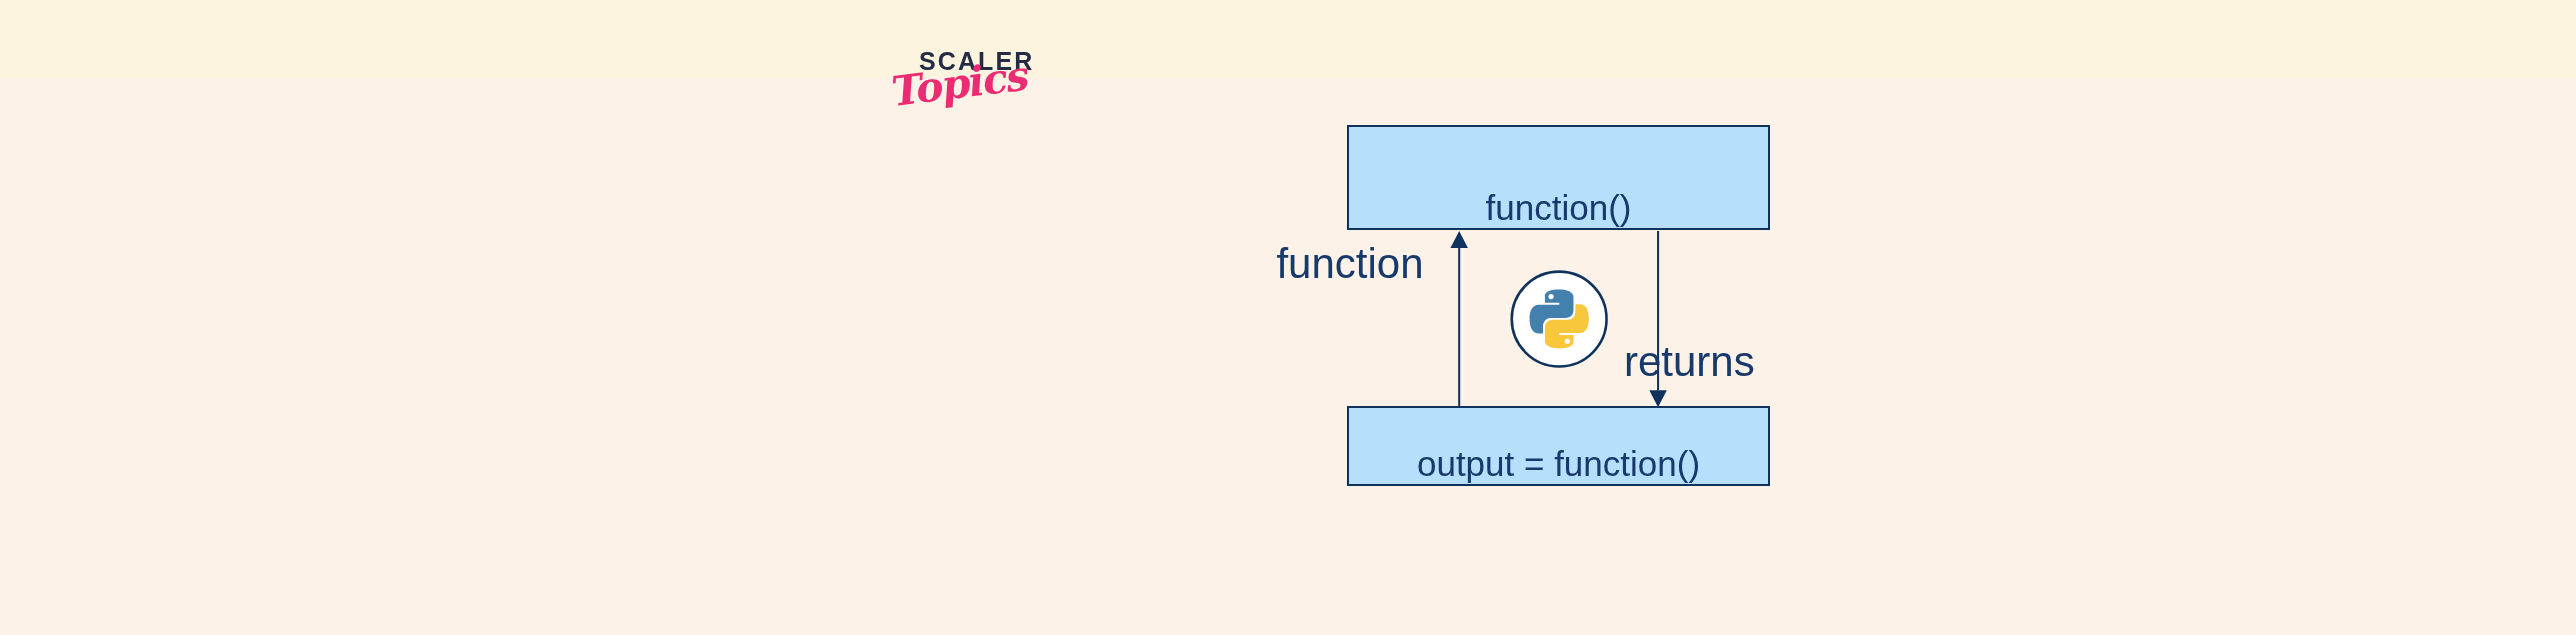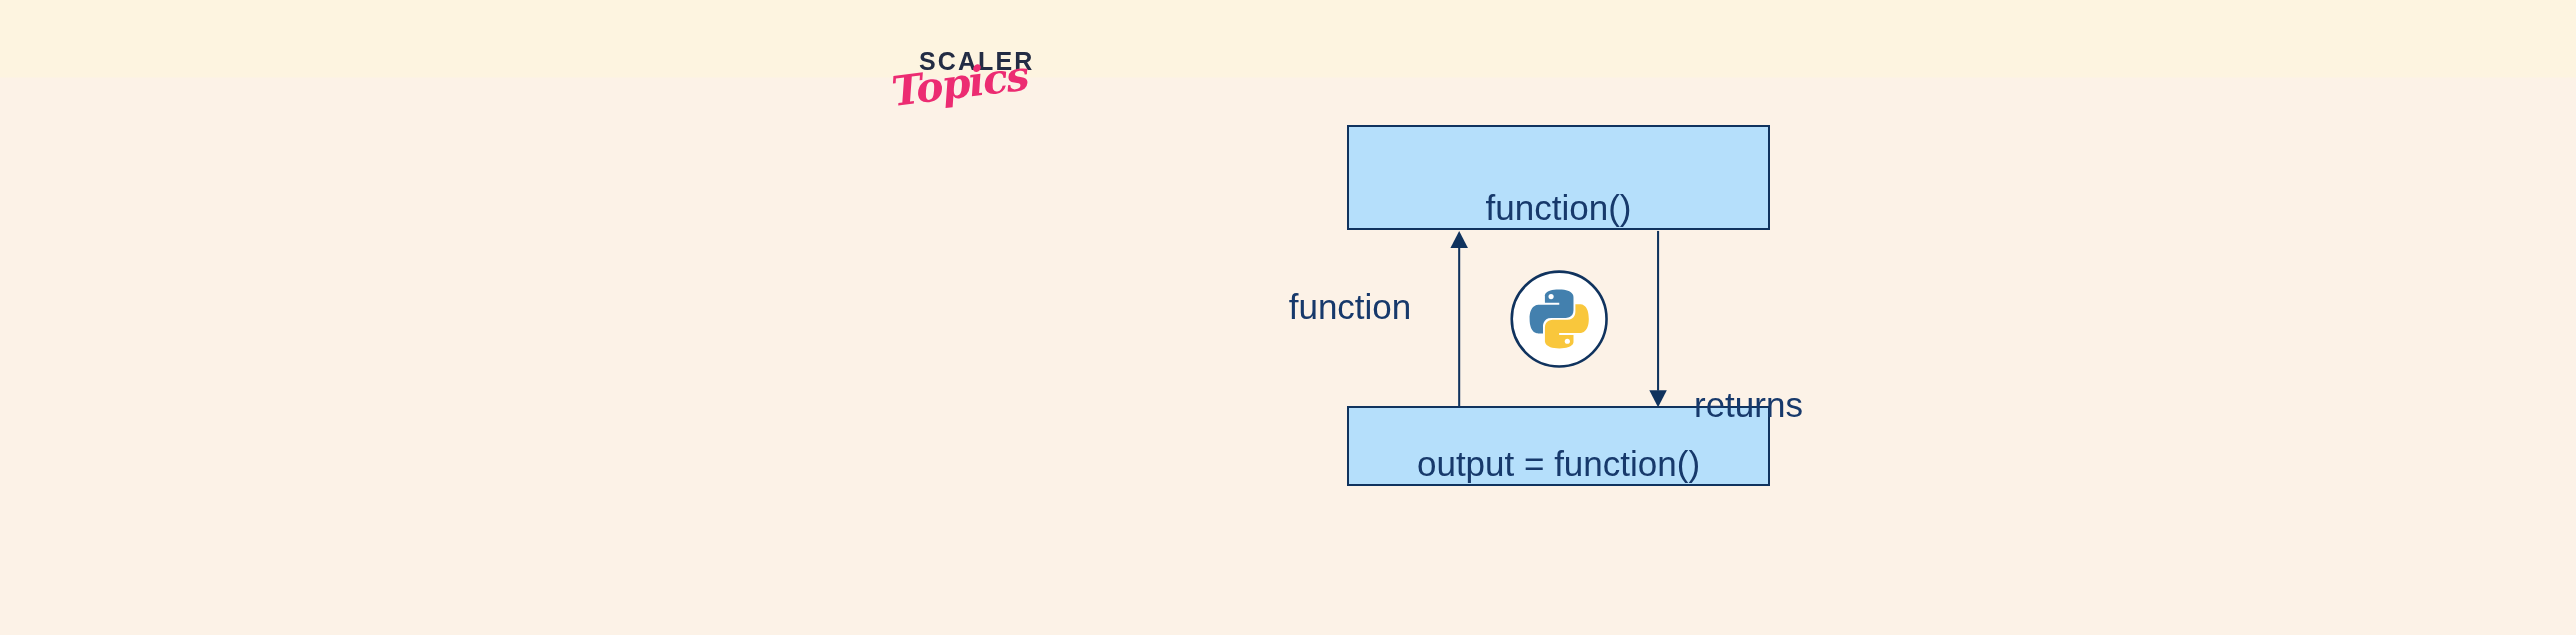--- a/index.html
+++ b/index.html
@@ -63,33 +63,32 @@
     color: #17396b;
     font-size: 35px;
   }
   .flow-box.top    { top: 125px; height: 105px; }
   .flow-box.bottom { top: 406px; height: 80px; }
 
   
   .arrow-label {
     position: absolute;
     color: #17396b;
-    font-size: 35px;
-    margin-top: 43px;
+    font-size: 42px;
   }
   .arrow-label.left {
     left: 1247px;
     top: 243px;
     width: 206px;
     text-align: center;
     line-height: 42px;
   }
   .arrow-label.left .line { display: block; }
   .arrow-label.right {
-    left: 1694px;
+    left: 1624px;
     top: 344px;
     line-height: 36px;
     white-space: nowrap;
   }
 
   
   .overlay {
     position: absolute;
     left: 0;
     top: 0;

